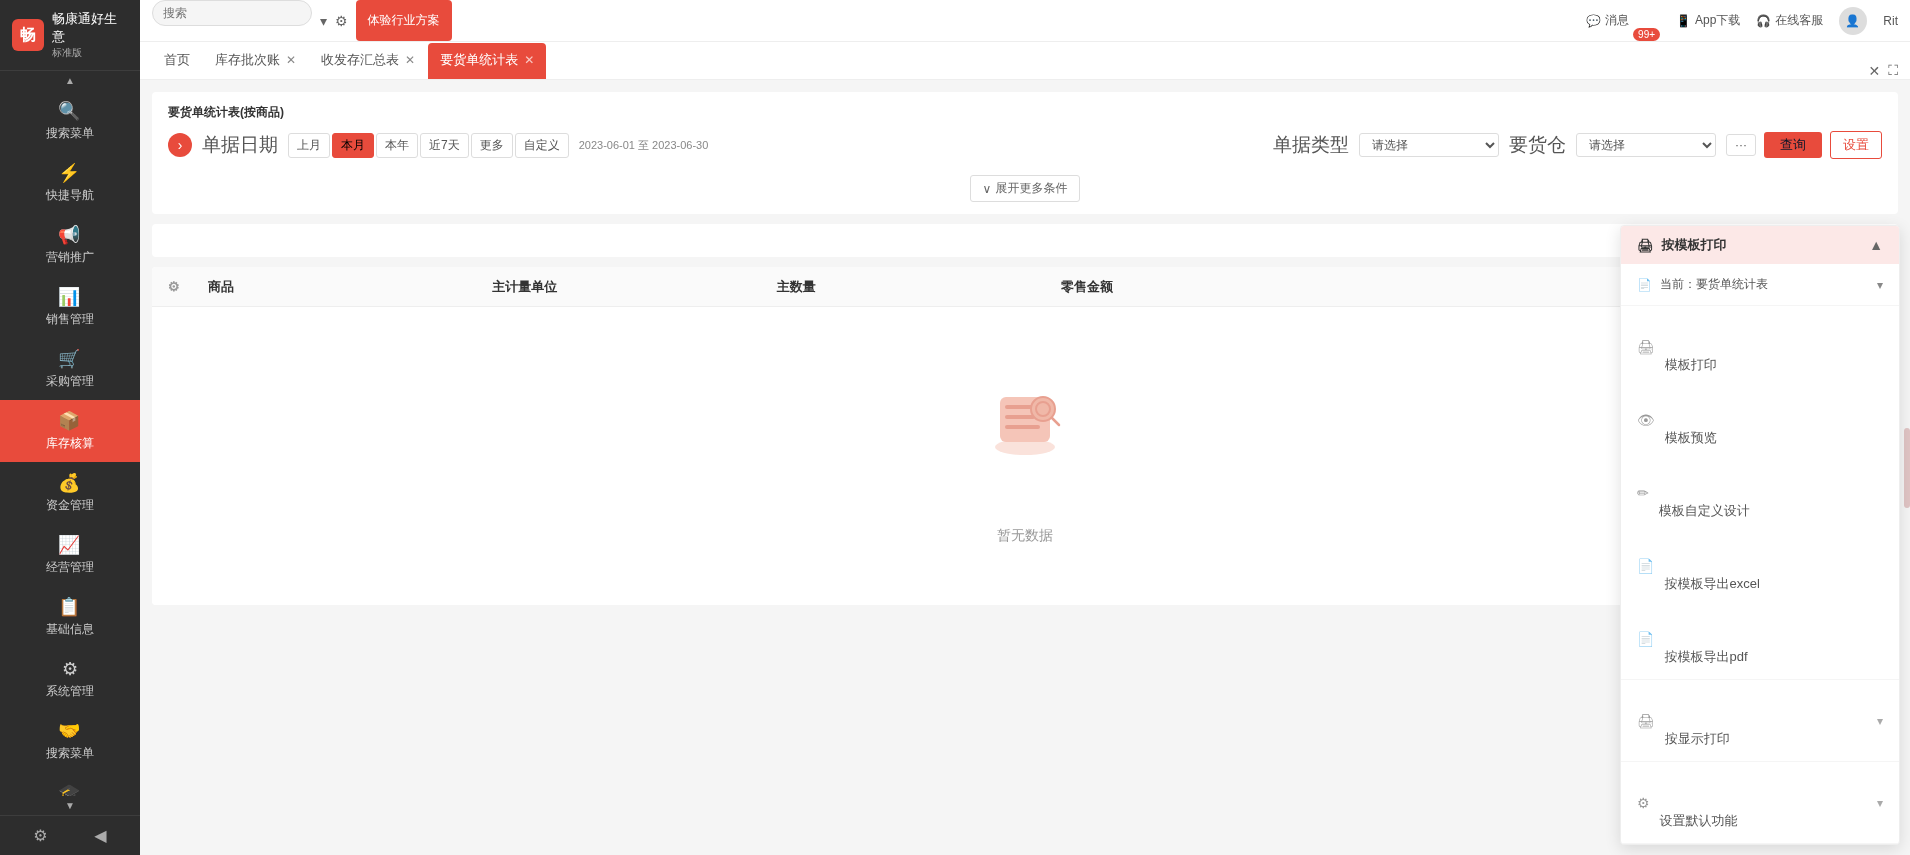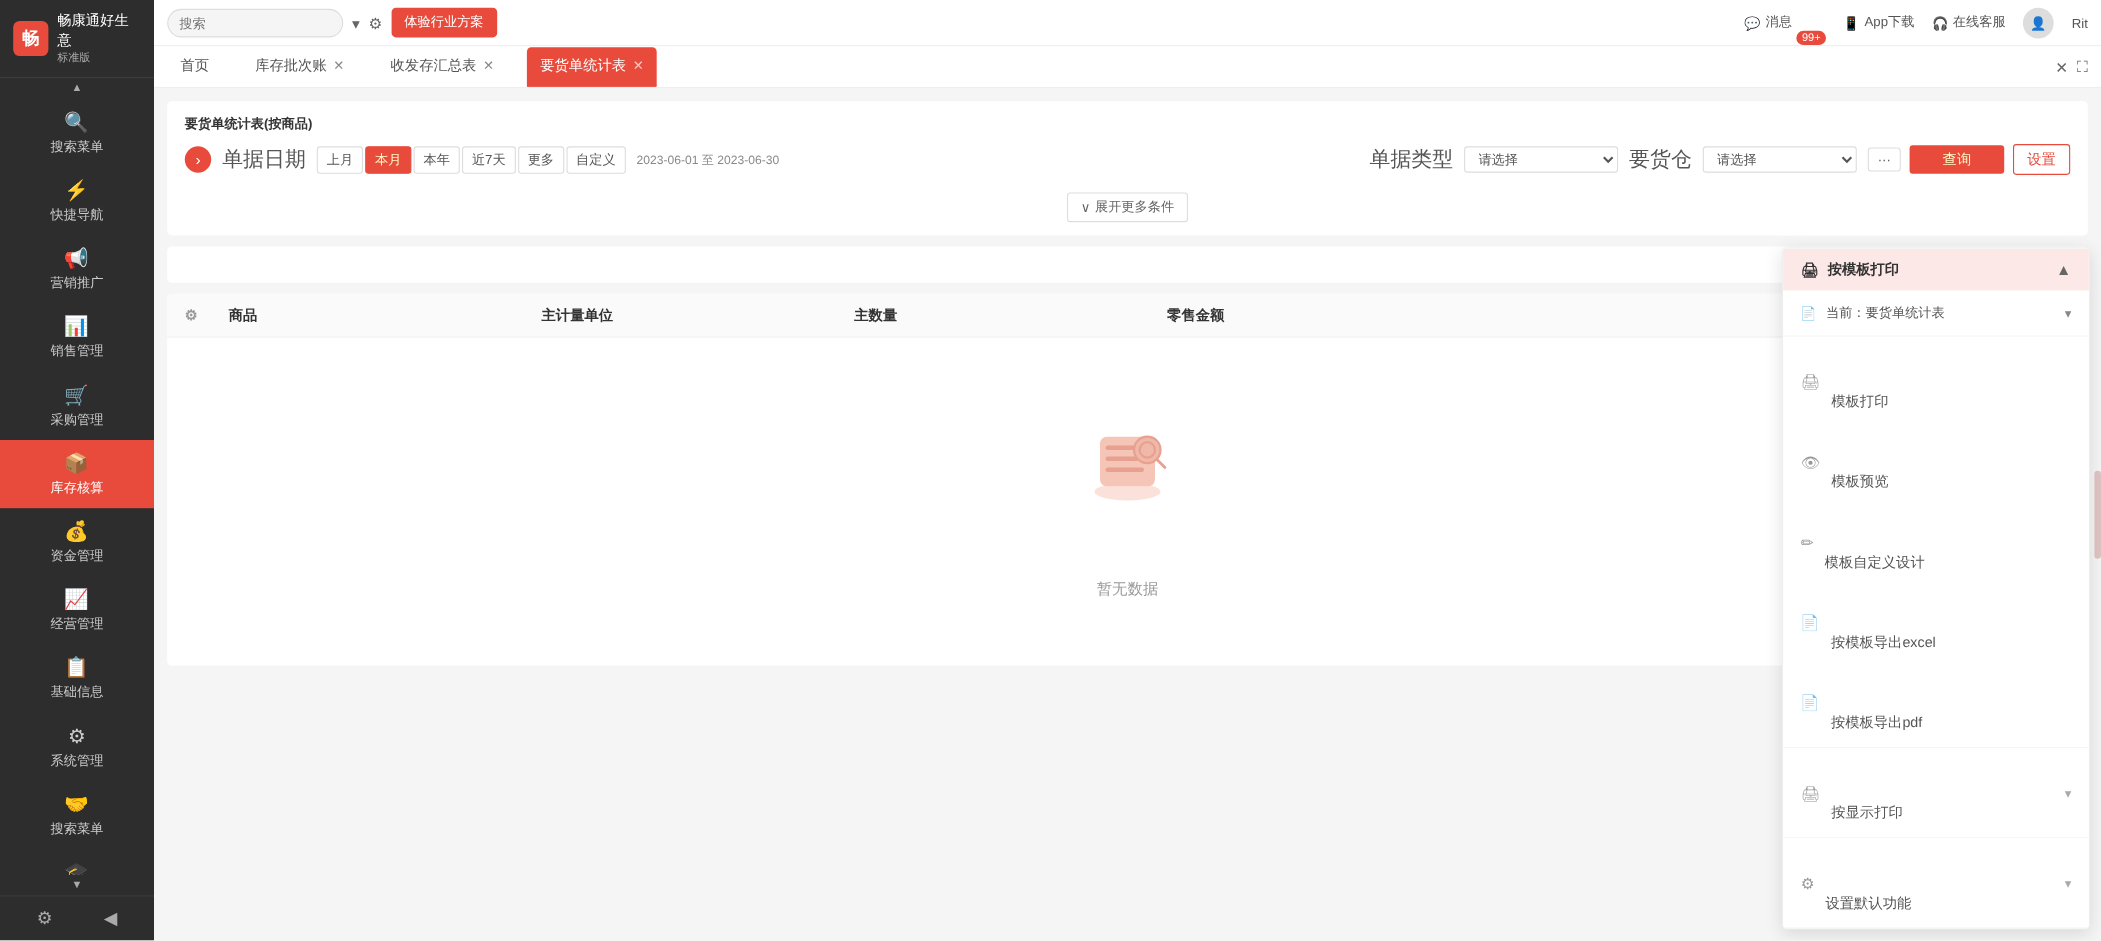--- a/index.html
+++ b/index.html
@@ -81,21 +81,20 @@
       display: flex;
       flex-direction: column;
       overflow: hidden;
     }
 
     
     .topbar {
       height: 42px;
       background: #fff;
       display: flex;
-      align-items: center;
       padding: 0 12px;
       border-bottom: 1px solid #eee;
       gap: 8px;
       flex-shrink: 0;
     }
     .topbar-search {
       width: 160px;
       height: 26px;
       background: #f5f5f5;
       border: 1px solid #ddd;
@@ -154,26 +153,26 @@
       align-items: center;
       justify-content: center;
       font-size: 12px;
     }
     .username { color: #555; font-size: 12px; }
 
     
     .tabs-bar {
       background: #fff;
       display: flex;
-      align-items: center;
+      align-items: flex-end;
       padding: 0 12px;
       border-bottom: 1px solid #eee;
       flex-shrink: 0;
       height: 38px;
-      gap: 18px;
+      gap: 1px;
     }
     .tab {
       display: flex;
       align-items: center;
       padding: 0 12px;
       height: 36px;
       font-size: 13px;
       color: #555;
       cursor: pointer;
       border-bottom: 2px solid transparent;
@@ -255,42 +254,42 @@
       padding: 3px 8px;
       border: 1px solid #ddd;
       border-radius: 3px;
       background: #fff;
       color: #555;
       font-size: 12px;
       cursor: pointer;
     }
     .date-tab.active {
       background: #e84b3c;
-      color: #fef9c3;
+      color: #000000;
       border-color: #e84b3c;
     }
     .date-range-text { font-size: 11px; color: #888; }
     .filter-spacer { flex: 1; }
     .filter-select {
       border: 1px solid #ddd;
       border-radius: 3px;
       padding: 3px 8px;
       font-size: 12px;
       color: #555;
       background: #fff;
       min-width: 140px;
     }
     .filter-actions { display: flex; align-items: center; gap: 8px; }
     .btn-more { border: 1px solid #ddd; border-radius: 3px; padding: 3px 8px; font-size: 12px; color: #555; background: #fff; cursor: pointer; }
     .btn-query {
       background: #e84b3c;
-      color: #fef9c3;
+      color: #0f172a;
       border: none;
       border-radius: 3px;
-      padding: 4px 30px;
+      padding: 4px 16px;
       font-size: 13px;
       cursor: pointer;
       text-align: center;
     }
     .btn-settings {
       background: #fff;
       color: #e84b3c;
       border: 1px solid #e84b3c;
       border-radius: 3px;
       padding: 4px 12px;

